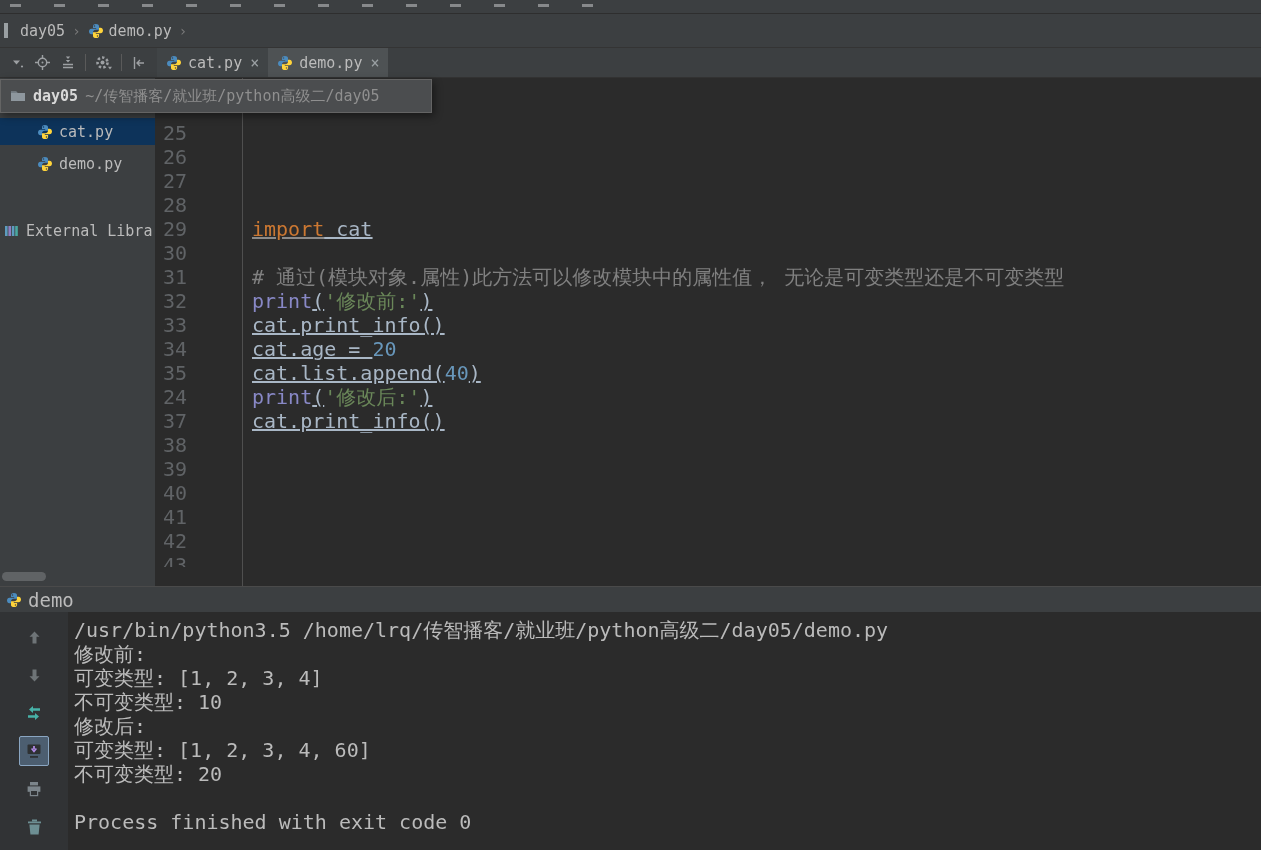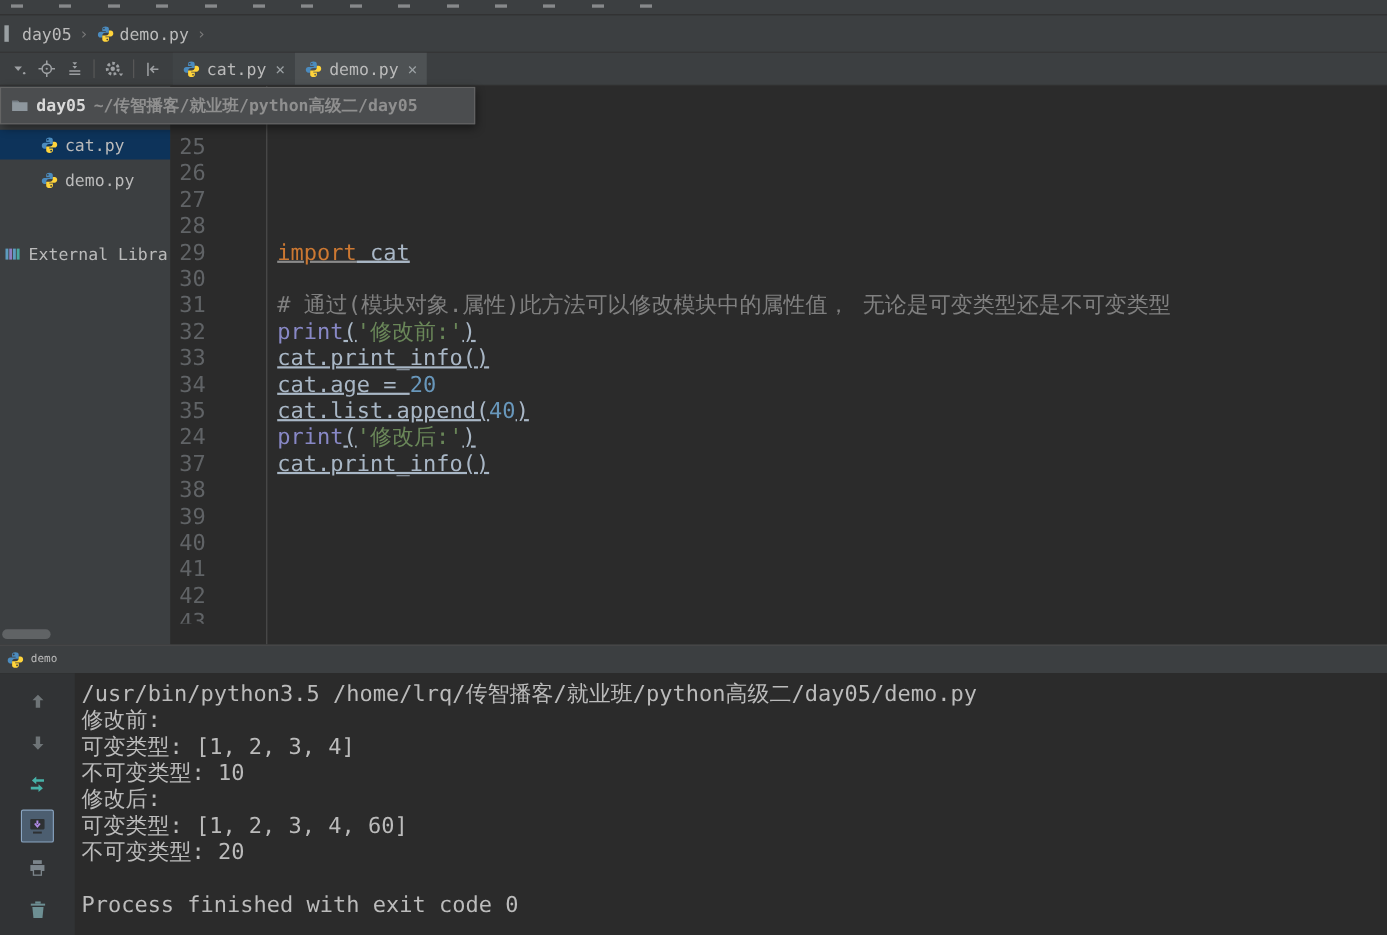--- a/index.html
+++ b/index.html
@@ -51,25 +51,25 @@
   .tk-bi{color:var(--code-builtin,#8888c6);}
   .tk-st{color:var(--code-string,#6a8759);}
   .tk-nu{color:var(--code-number,#6897bb);}
   .tk-cm{color:var(--code-comment,#808080);}
   .tk-pl{color:var(--code-default,#a9b7c6);text-decoration:underline;}
 
   
   #popup{position:absolute;left:0;top:79px;width:432px;height:34px;background:#4b4d4f;border:1px solid #646464;
     box-shadow:2px 3px 8px rgba(0,0,0,.45);display:flex;align-items:center;gap:7px;padding:0 9px;z-index:20;overflow:hidden;}
   #popup .ptitle{color:#d8d8d8;font-weight:bold;font-size:15px;white-space:nowrap;}
-  #popup .ppath{color:#8f8f8f;font-size:15px;white-space:nowrap;font-weight:bold;}
+  #popup .ppath{color:#8f8f8f;font-size:15px;white-space:nowrap;}
 
   
   #runbar{position:absolute;left:0;top:586px;width:100%;height:26px;background:#3c3f41;border-top:1px solid #4a4a4a;
-    display:flex;align-items:center;gap:6px;padding-left:6px;color:#bbbbbb;font-size:10px;}
+    display:flex;align-items:center;gap:6px;padding-left:6px;color:#bbbbbb;font-size:19px;}
   #console{position:absolute;left:0;top:612px;width:100%;height:238px;background:#2b2b2b;}
   #ctoolbar{position:absolute;left:0;top:0;width:68px;height:100%;background:#313335;display:flex;flex-direction:column;align-items:center;padding-top:6px;}
   .cslot{height:38px;display:flex;align-items:center;justify-content:center;width:100%;}
   .cbtn{width:28px;height:28px;display:flex;align-items:center;justify-content:center;}
   .cbtn.sel{background:#4c5e70;border:1px solid #8aa6c2;border-radius:2px;width:30px;height:30px;}
   #cout{position:absolute;left:68px;top:0;right:0;bottom:0;padding:6px 0 0 6px;overflow:hidden;}
   .cline{height:24px;line-height:24px;font-size:20px;color:var(--console-text,#bbbbbb);white-space:pre;}
 </style>
 </head>
 <body>

